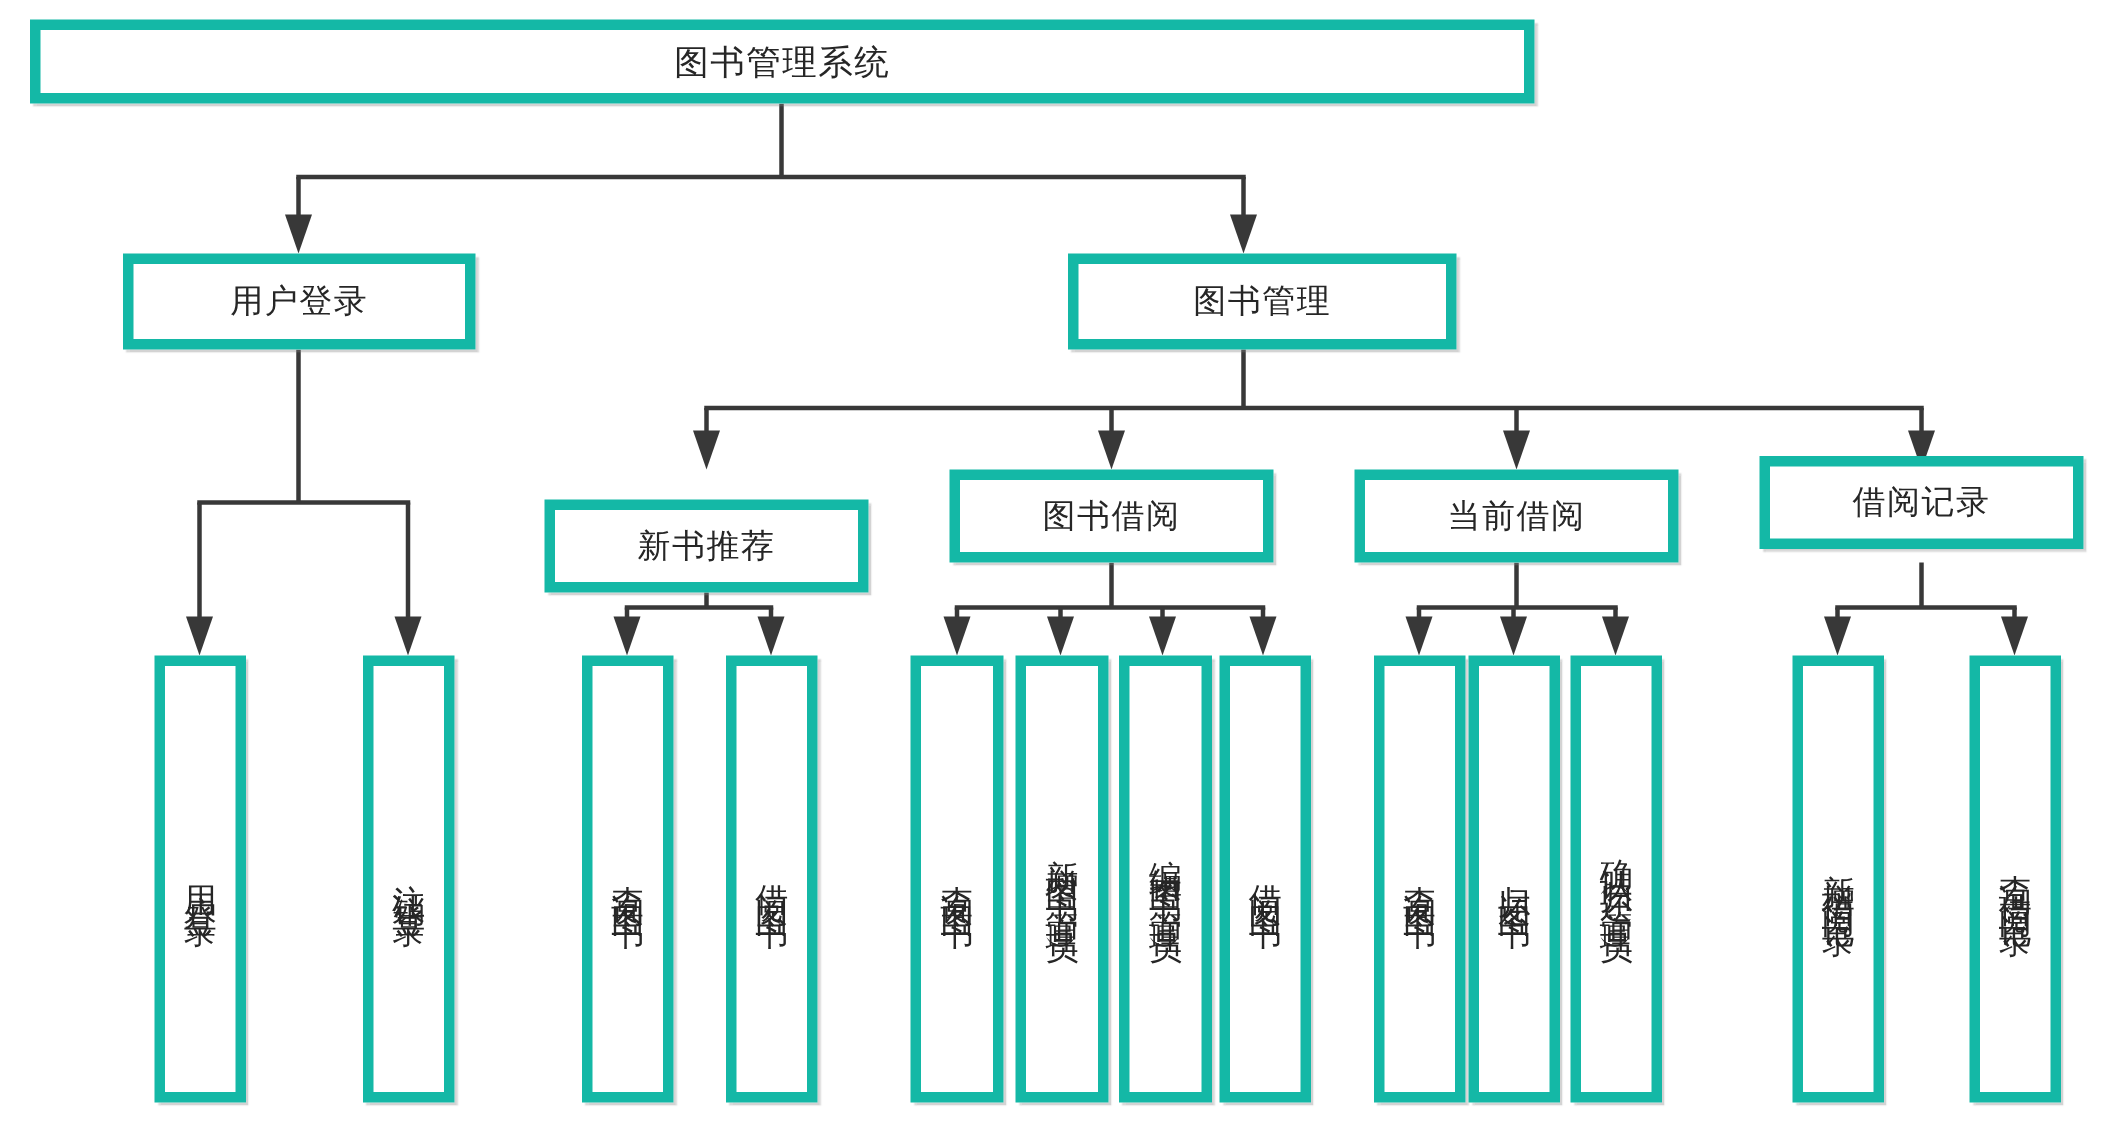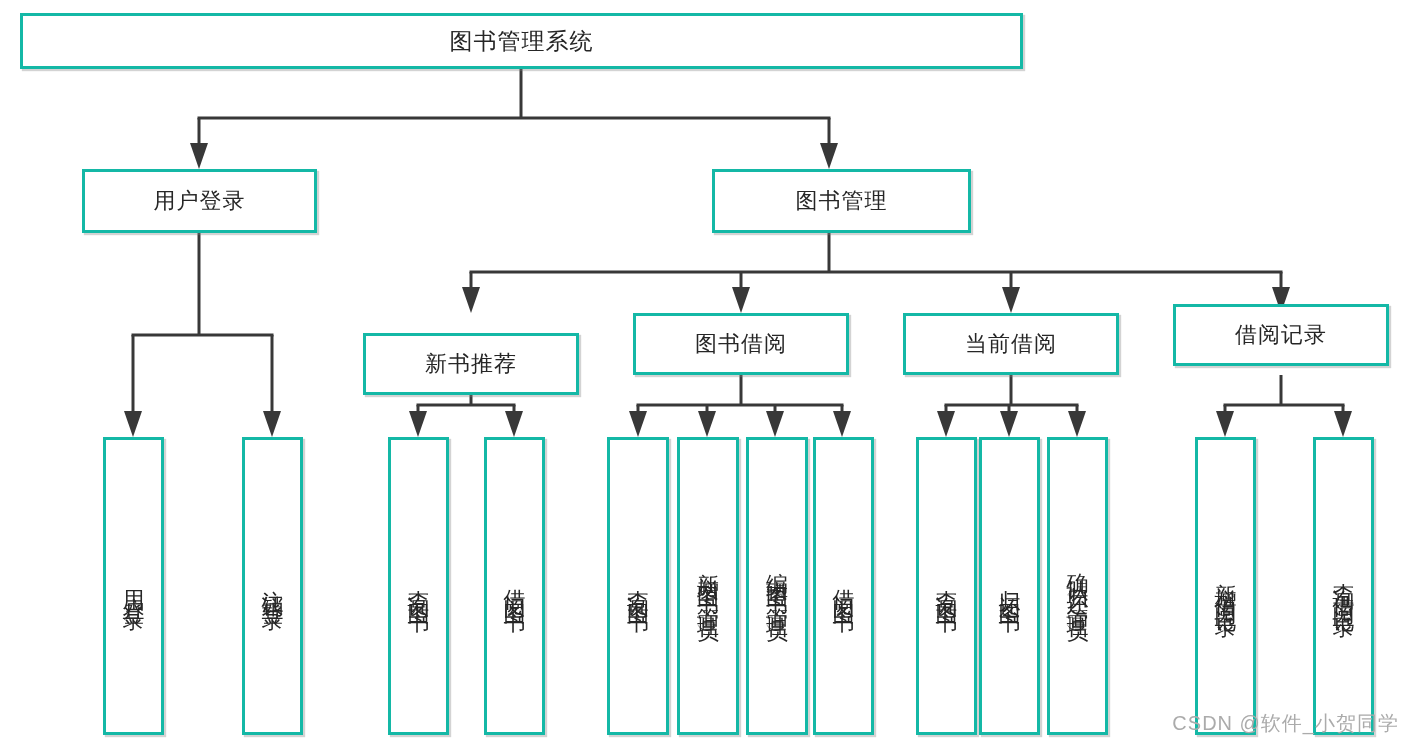--- a/index.html
+++ b/index.html
@@ -27,21 +27,21 @@
     stroke-width: 3;
   }
   #wires polygon {
     fill: #383838;
     stroke: none;
   }
   .node {
     position: absolute;
     box-sizing: border-box;
     background: #ffffff;
-    border: 3px solid #14b8a6;
+    border: 7px solid #14b8a6;
     box-shadow: 2px 2px 1px rgba(130,130,130,0.35);
     display: flex;
     align-items: center;
     justify-content: center;
     color: #262626;
     z-index: 2;
   }
   .node.root   { font-size: 23px; letter-spacing: 1px; }
   .node.branch { font-size: 22px; letter-spacing: 1px; }
   .node.leaf   { font-size: 22px; }
@@ -191,15 +191,14 @@
     <span>确认归还（管理员）</span>
   </div>
 
   <div class="node leaf" style="left:1195px; top:437px; width:61px; height:298px;">
     <span>新增借阅记录</span>
   </div>
   <div class="node leaf" style="left:1313px; top:437px; width:61px; height:298px;">
     <span>查询借阅记录</span>
   </div>
 
-  <div id="watermark">CSDN @软件_小贺同学</div>
 
 </div>
 
 </body></html>

